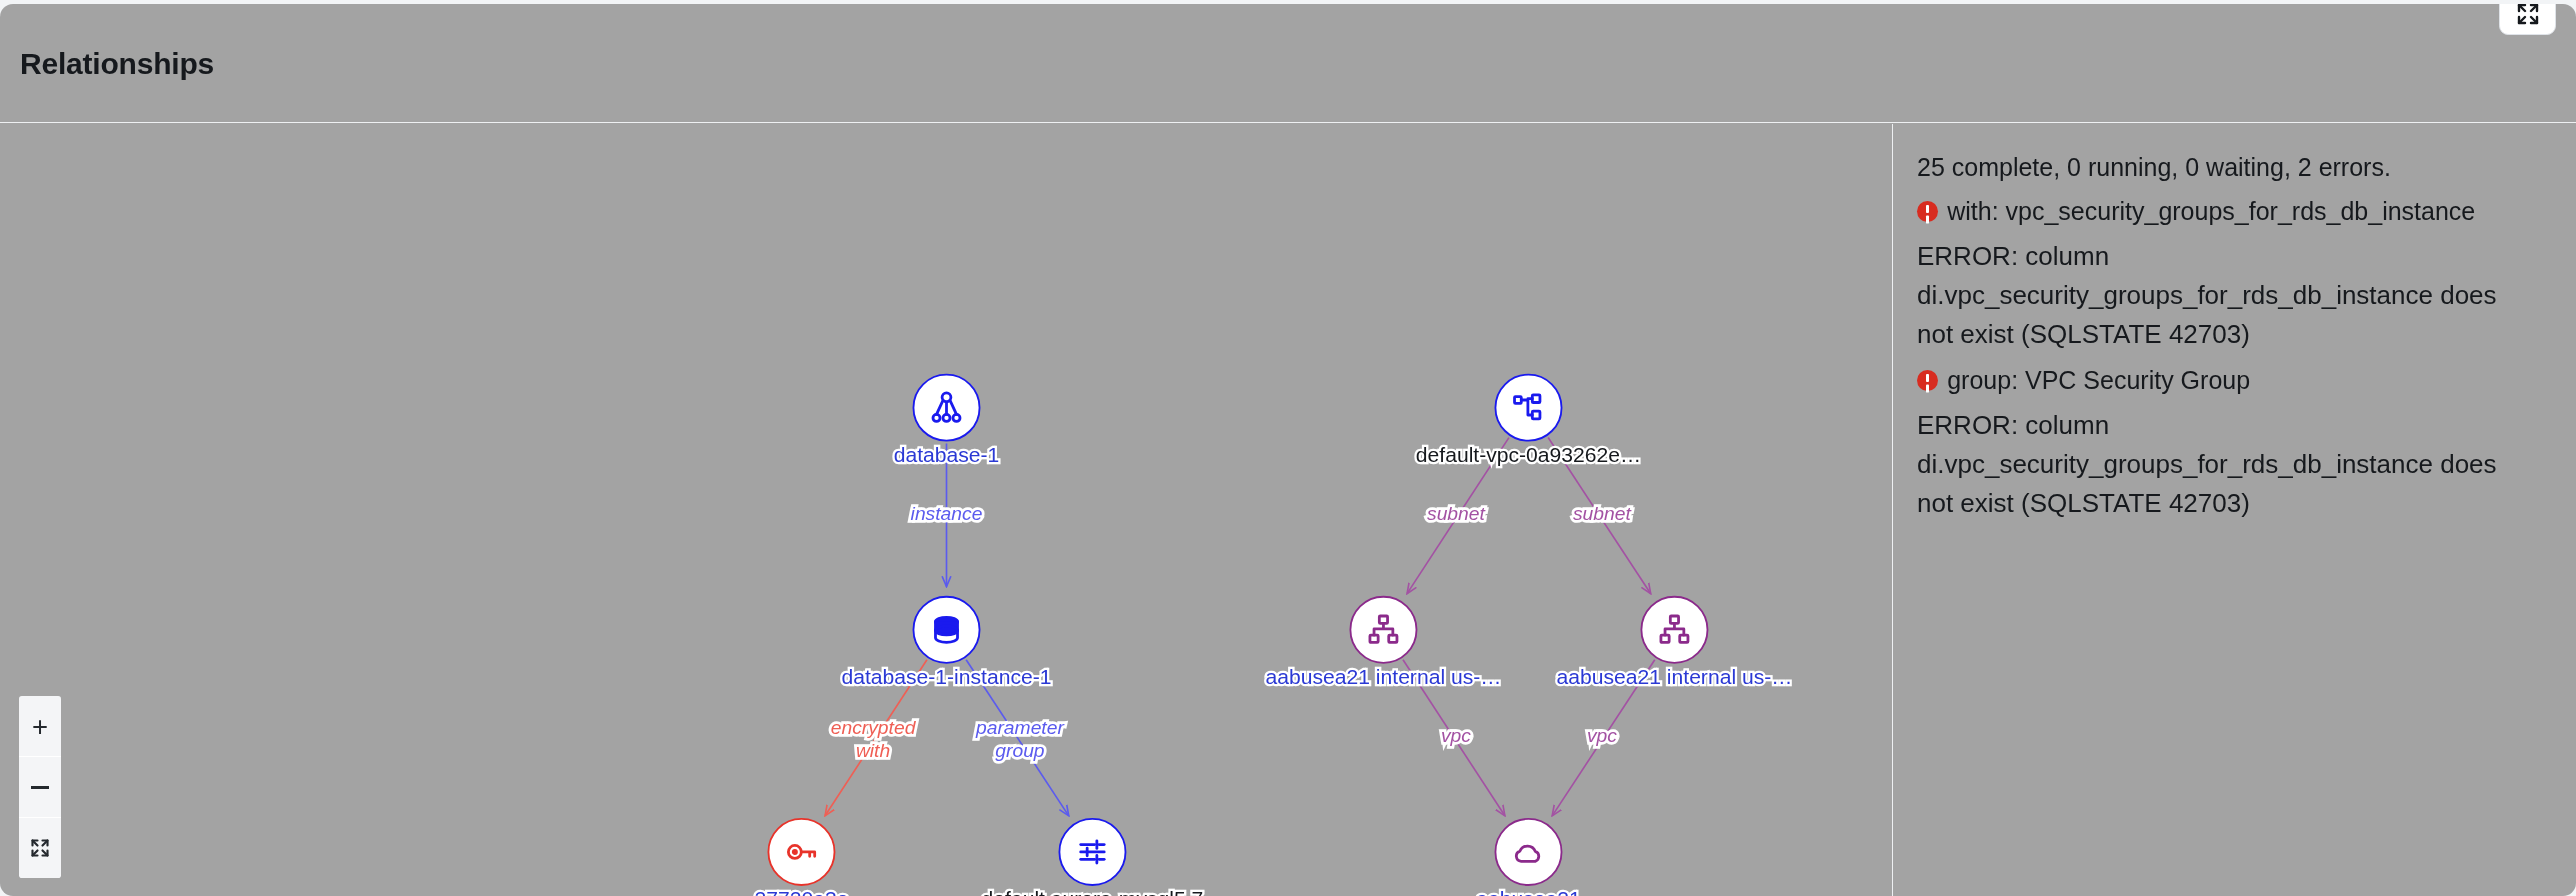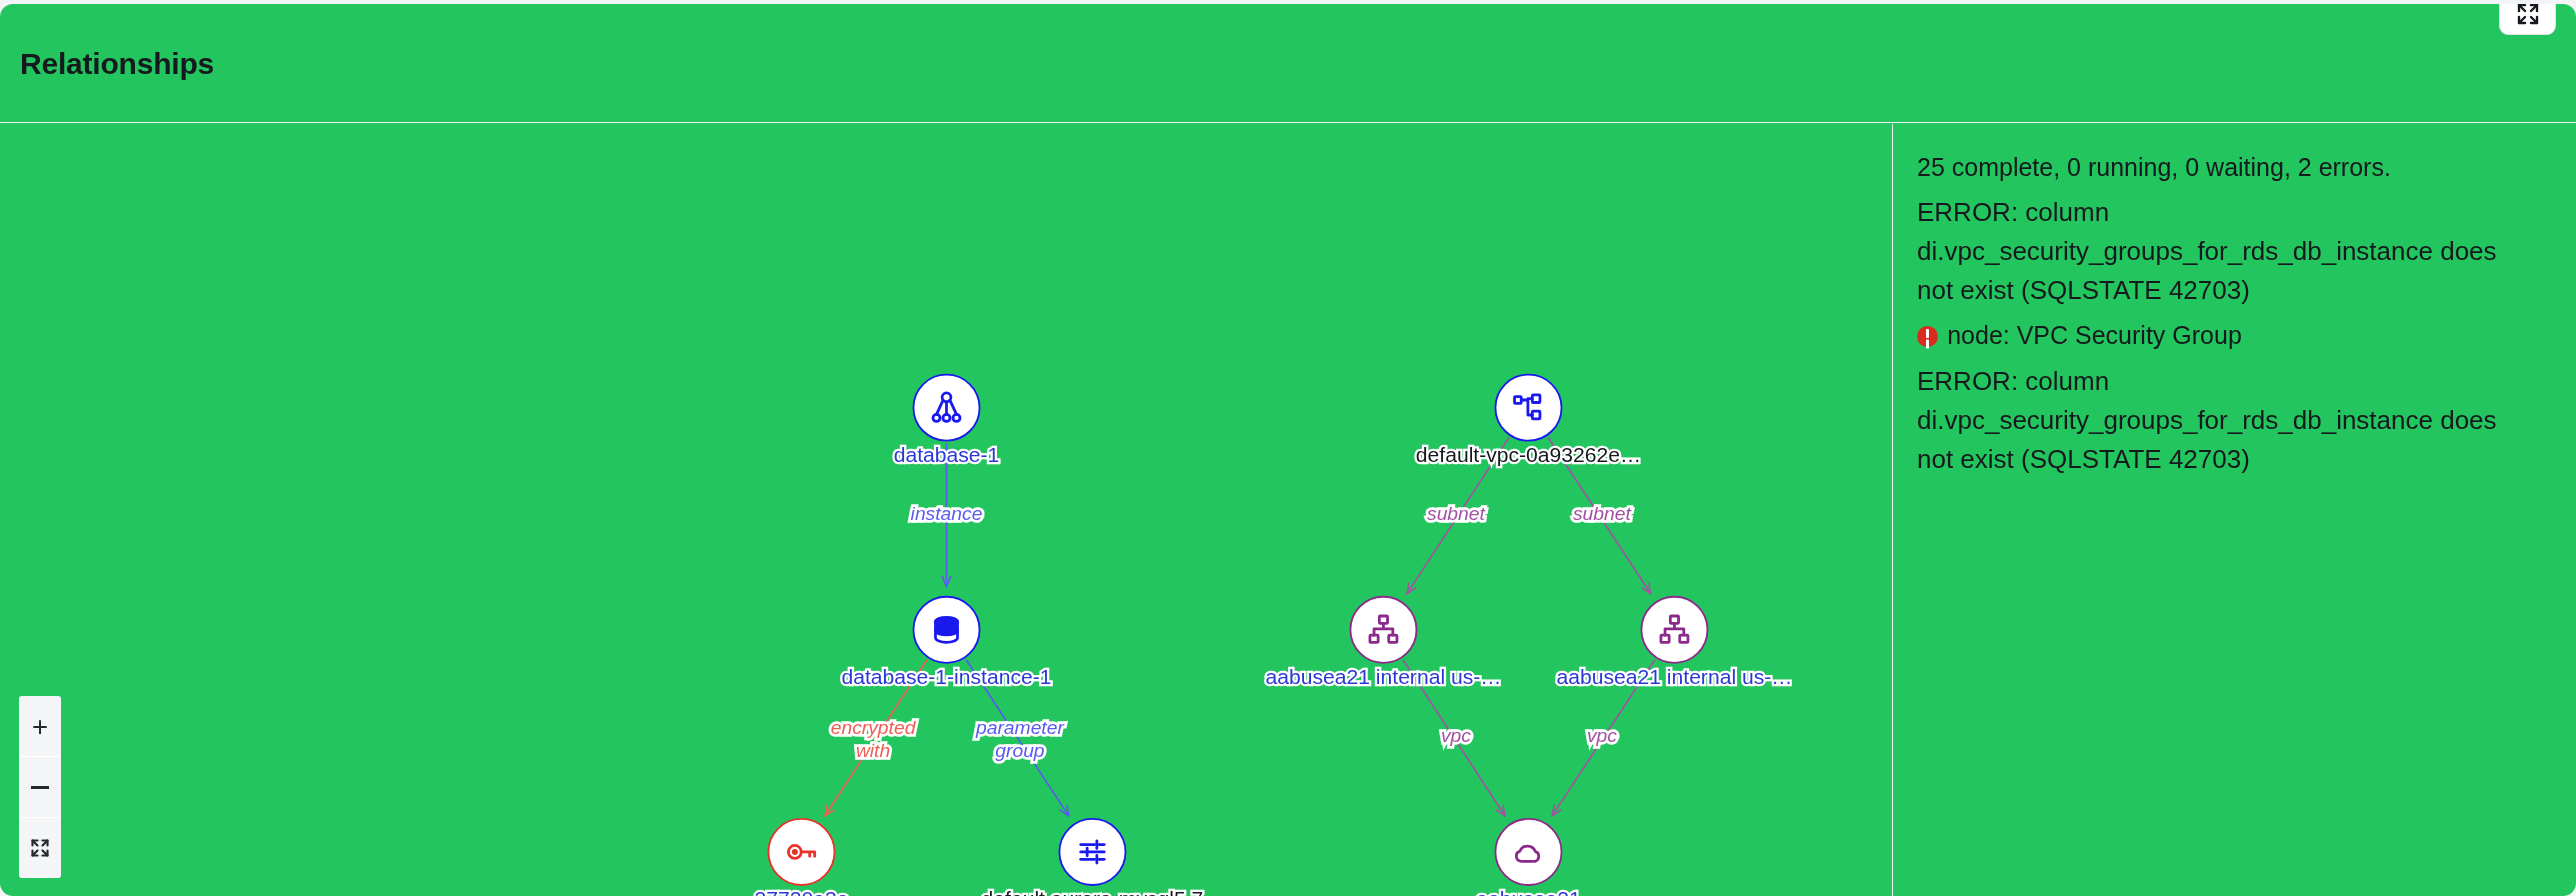--- a/index.html
+++ b/index.html
@@ -16,21 +16,21 @@
     background: #f2f4f6;
     overflow: hidden;
   }
   
   .card {
     position: absolute;
     left: 0;
     top: 3.7px;
     width: 2576px;
     height: 892px;
-    background: #22c55e;
+    background: #a3a3a3;
     border-radius: 13px;
     overflow: hidden;
   }
   
   .header {
     position: absolute;
     left: 0; top: 0;
     width: 100%;
     height: 119px;
     border-bottom: 1.8px solid #eef0f2;
@@ -329,24 +329,28 @@
               <line x1="21" y1="21" x2="15" y2="15"></line>
             </svg>
           </span>
         </div>
       </div>
     </div>
 
     <div class="info-pane">
       <div class="info-line">25 complete, 0 running, 0 waiting, 2 errors.</div>
 
-      <div class="err-body">ERROR: column di.vpc_security_groups_for_rds_db_instance does not exist (SQLSTATE 42703)</div>
-
       <div class="info-line with-icon">
         <span class="err-dot"></span>
-        <span>node: VPC Security Group</span>
+        <span>with: vpc_security_groups_for_rds_db_instance</span>
+      </div>
+      <div class="err-body">ERROR: column di.vpc_security_groups_for_rds_db_instance does not exist (SQLSTATE 42703)</div>
+
+      <div class="info-line with-icon">
+        <span class="err-dot"></span>
+        <span>group: VPC Security Group</span>
       </div>
       <div class="err-body">ERROR: column di.vpc_security_groups_for_rds_db_instance does not exist (SQLSTATE 42703)</div>
     </div>
 
   </div>
 </div>
 
 
 </body></html>

